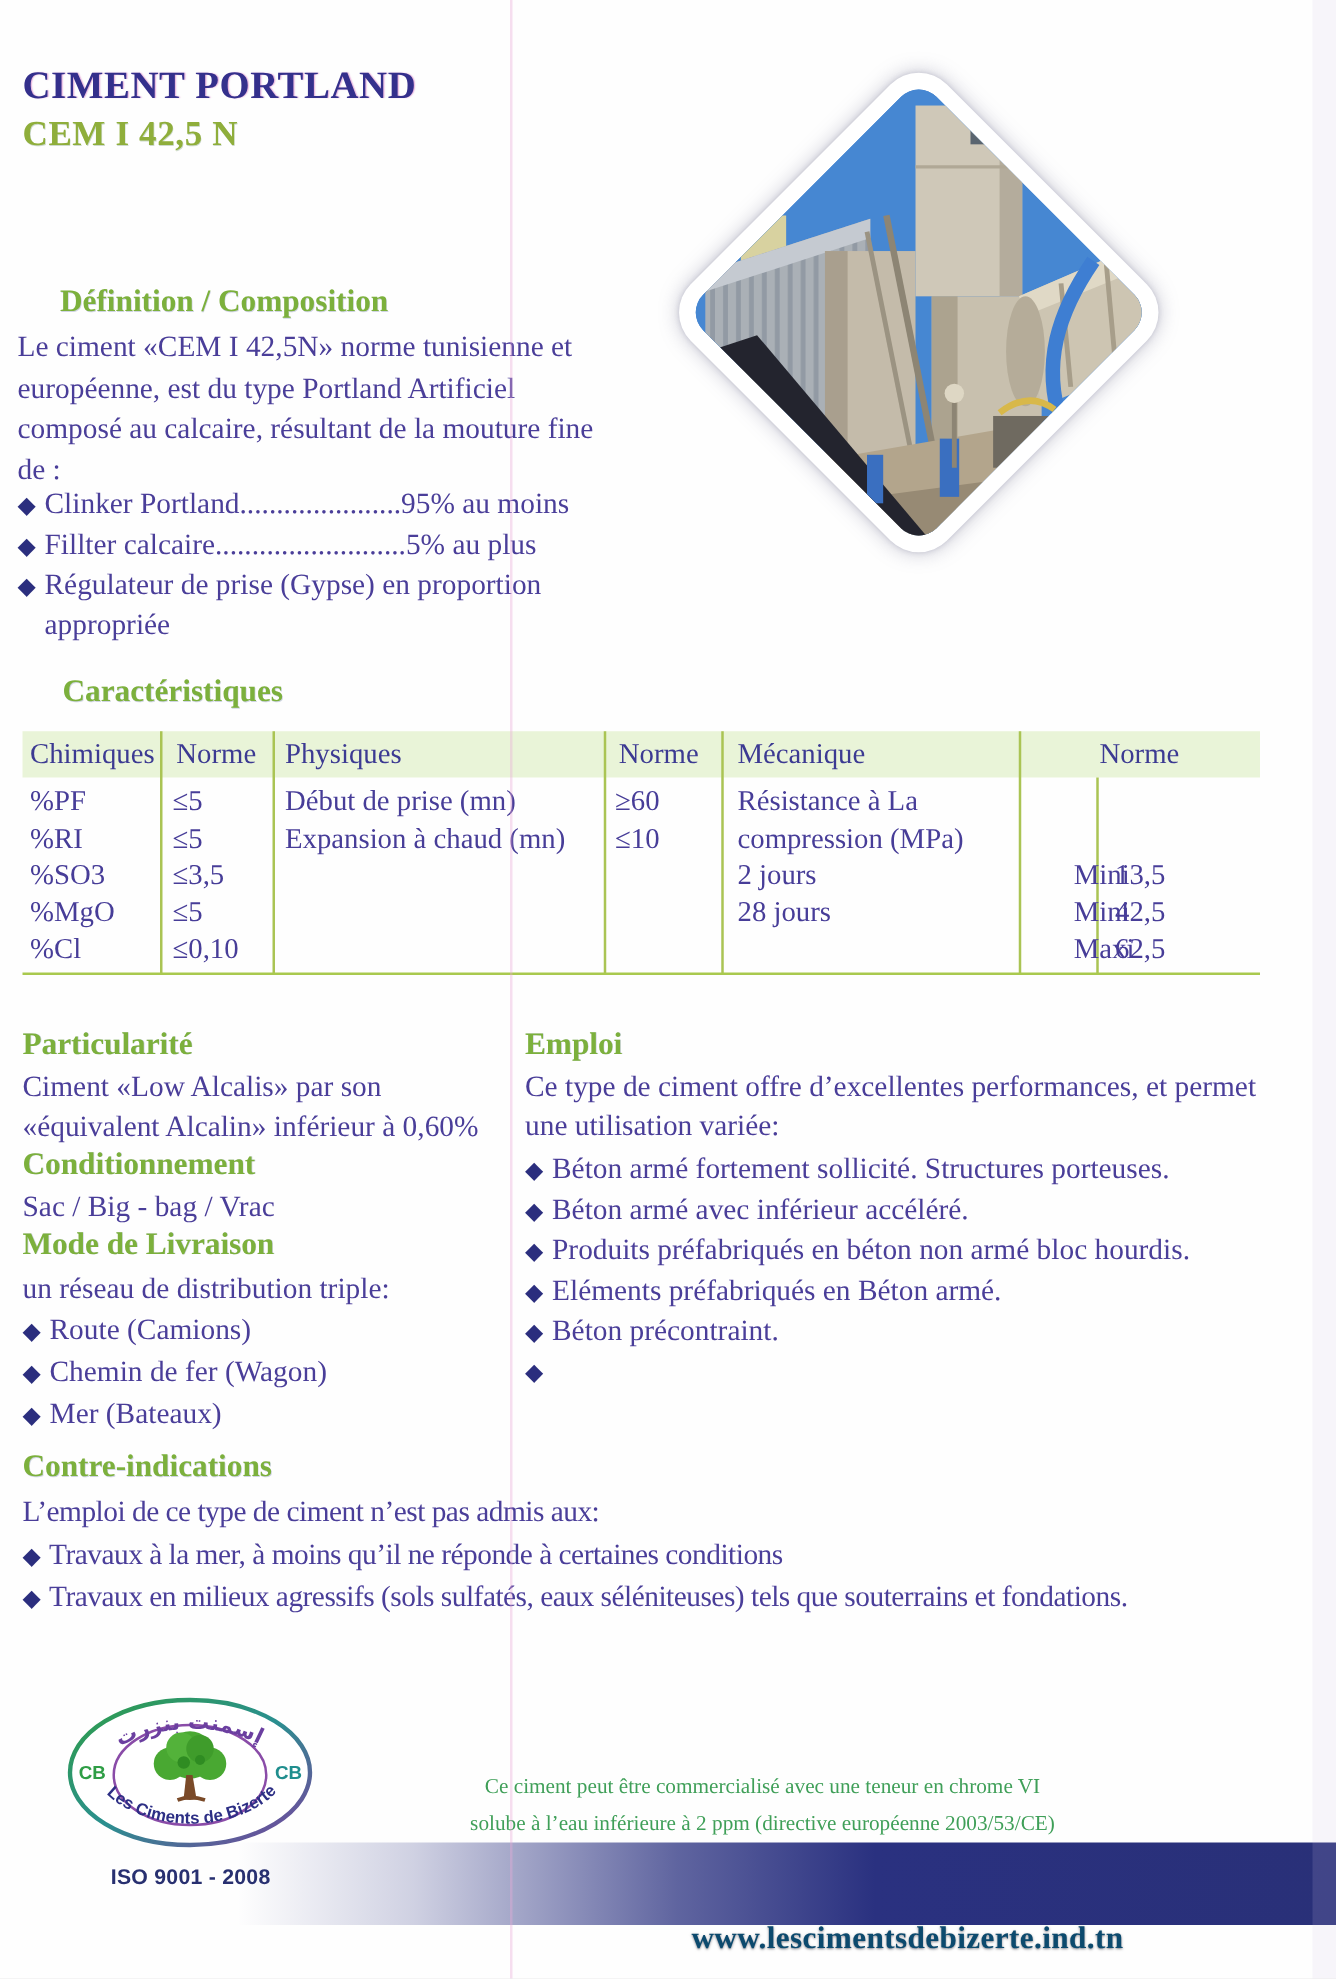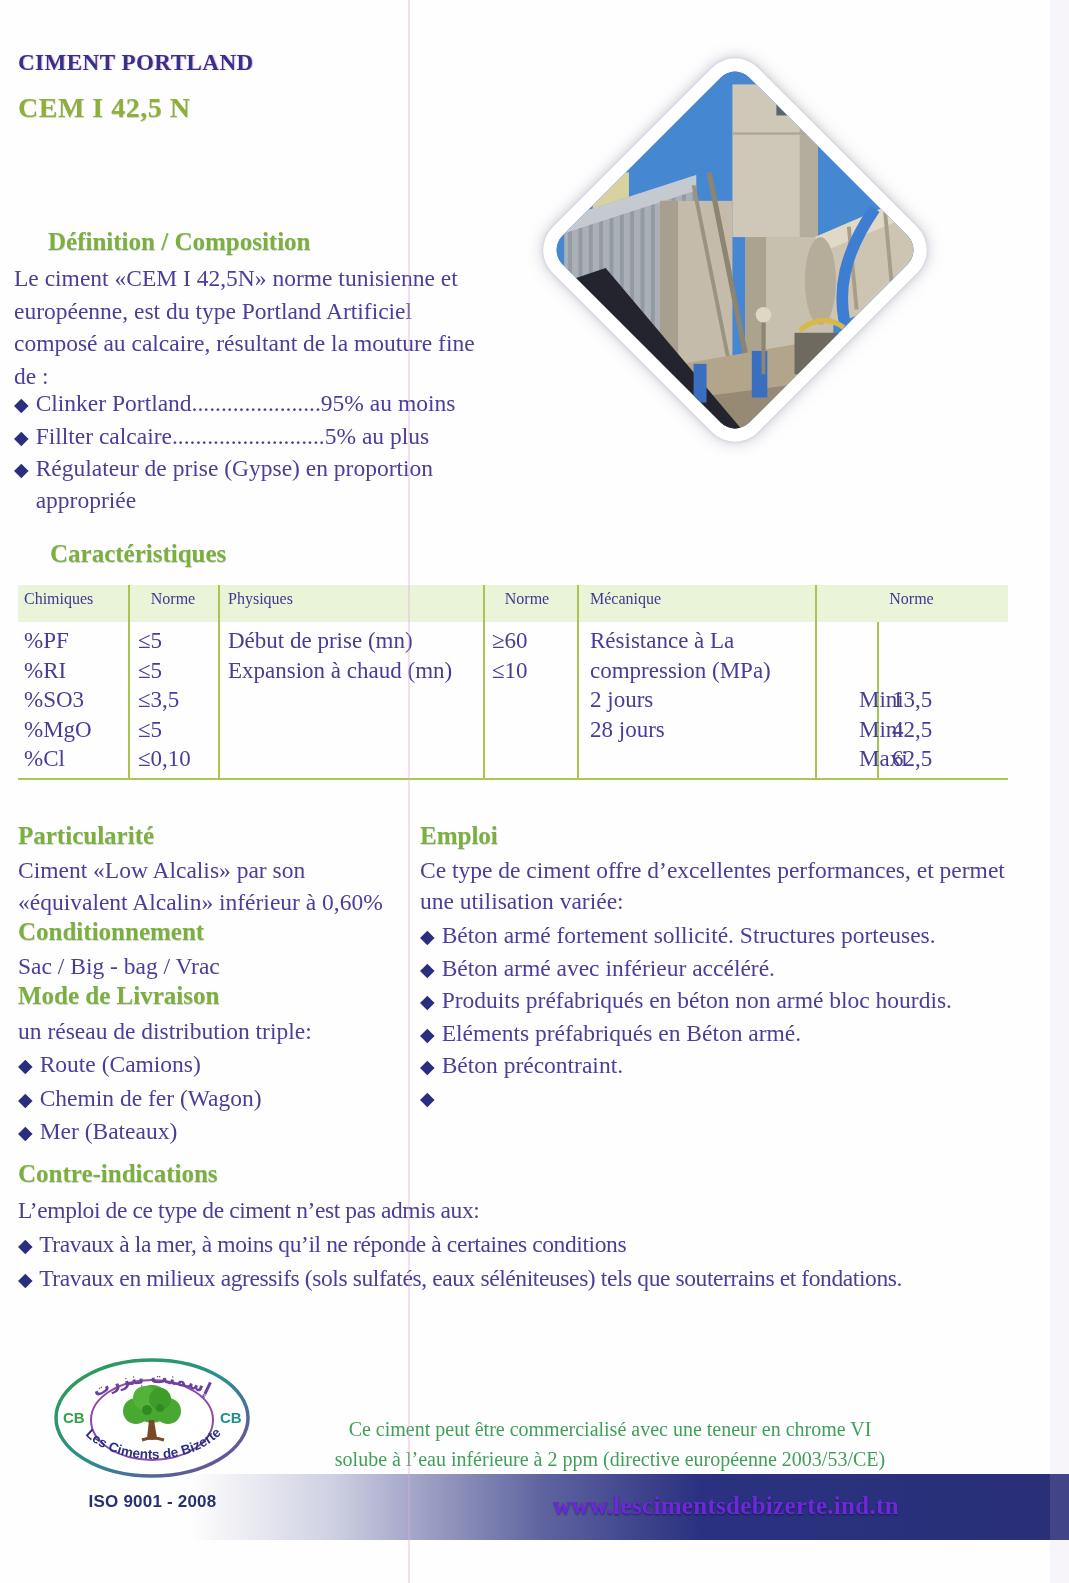--- a/index.html
+++ b/index.html
@@ -4,61 +4,61 @@
 <style>
   html,body{margin:0;padding:0;background:#e8e8e8;}
   #page{
     position:relative;width:1069px;height:1583px;margin:0 auto;
     background:#fefefe;overflow:hidden;
     font-family:"Liberation Serif","DejaVu Serif",serif;
   }
   .abs{position:absolute;}
   
   .doc-title{
-    font-size:23px;font-weight:bold;color:#34308c;letter-spacing:.5px;
+    font-size:31px;font-weight:bold;color:#34308c;letter-spacing:.5px;
     text-shadow:1px 0 1px rgba(190,40,160,.35);
   }
   .doc-subtitle{
     font-size:28px;font-weight:bold;color:#8fae3b;letter-spacing:.5px;
     text-shadow:.5px .5px 0 rgba(60,110,60,.25);
   }
   .sec-heading{
     font-size:25px;font-weight:bold;color:#7cb03c;
     text-shadow:.5px .5px 0 rgba(70,90,150,.25);
   }
   .body-text{font-size:23.5px;color:#4a3e99;line-height:32.5px;}
   .bullet-row{display:flex;align-items:baseline;}
   .diamond{color:#2b2e7e;font-size:19px;margin-right:7px;flex:0 0 auto;
     font-family:"DejaVu Sans",sans-serif;}
   
   .tbl-headband{background:#e9f4d8;}
-  .tbl-header{font-size:16px;font-weight:normal;color:#3c3a92;}
+  .tbl-header{font-size:23px;font-weight:normal;color:#3c3a92;}
   .tbl-line{font-size:23px;color:#473d98;line-height:29.5px;white-space:nowrap;}
   .vline{background:#aac454;width:2px;}
   .hline{background:#a9c94e;height:2px;}
   
   .photo-diamond{
     left:590px;top:105px;width:290px;height:290px;
     transform:rotate(45deg);border-radius:32px;background:#ffffff;
     box-shadow:0 0 16px rgba(110,110,140,.4), 0 0 4px rgba(120,120,150,.3);
   }
   .photo-clip{position:absolute;inset:13px;border-radius:20px;overflow:hidden;background:#4687d2;}
   .photo-clip svg{width:100%;height:100%;transform:rotate(-45deg) scale(1.47);transform-origin:center;}
   
   .iso-text{font-family:"Liberation Sans","DejaVu Sans",sans-serif;
     font-size:17px;font-weight:bold;color:#283070;letter-spacing:.2px;}
-  .note-text{font-size:20px;color:#3f9f58;line-height:30px;text-align:center;}
+  .note-text{font-size:17px;color:#3f9f58;line-height:30px;text-align:center;}
   .url-bar{
     left:190px;top:1474px;width:879px;height:66px;
     background:linear-gradient(to right,rgba(42,49,128,0) 0%,rgba(42,49,128,.22) 16%,
       rgba(42,49,128,.75) 40%,#2a3180 58%,#293078 100%);
   }
   .url-text{
-    font-size:25px;font-weight:bold;color:#6d28d9;letter-spacing:.3px;
-    text-shadow:0 1px 2px rgba(0,0,20,.5);white-space:nowrap;
+    font-size:25px;font-weight:bold;color:#0c4a6e;letter-spacing:.3px;
+    text-shadow:0 1px 2px rgba(0,0,20,.5);white-space:nowrap;margin-top:45px;
   }
   .scan-line{background:rgba(235,170,215,.38);width:2px;pointer-events:none;z-index:60;}
   .scan-edge{background:rgba(205,195,225,.15);pointer-events:none;z-index:59;}
   .condensed{letter-spacing:-0.4px;}
 </style>
 </head>
 <body>
 
 <div id="page">
 

